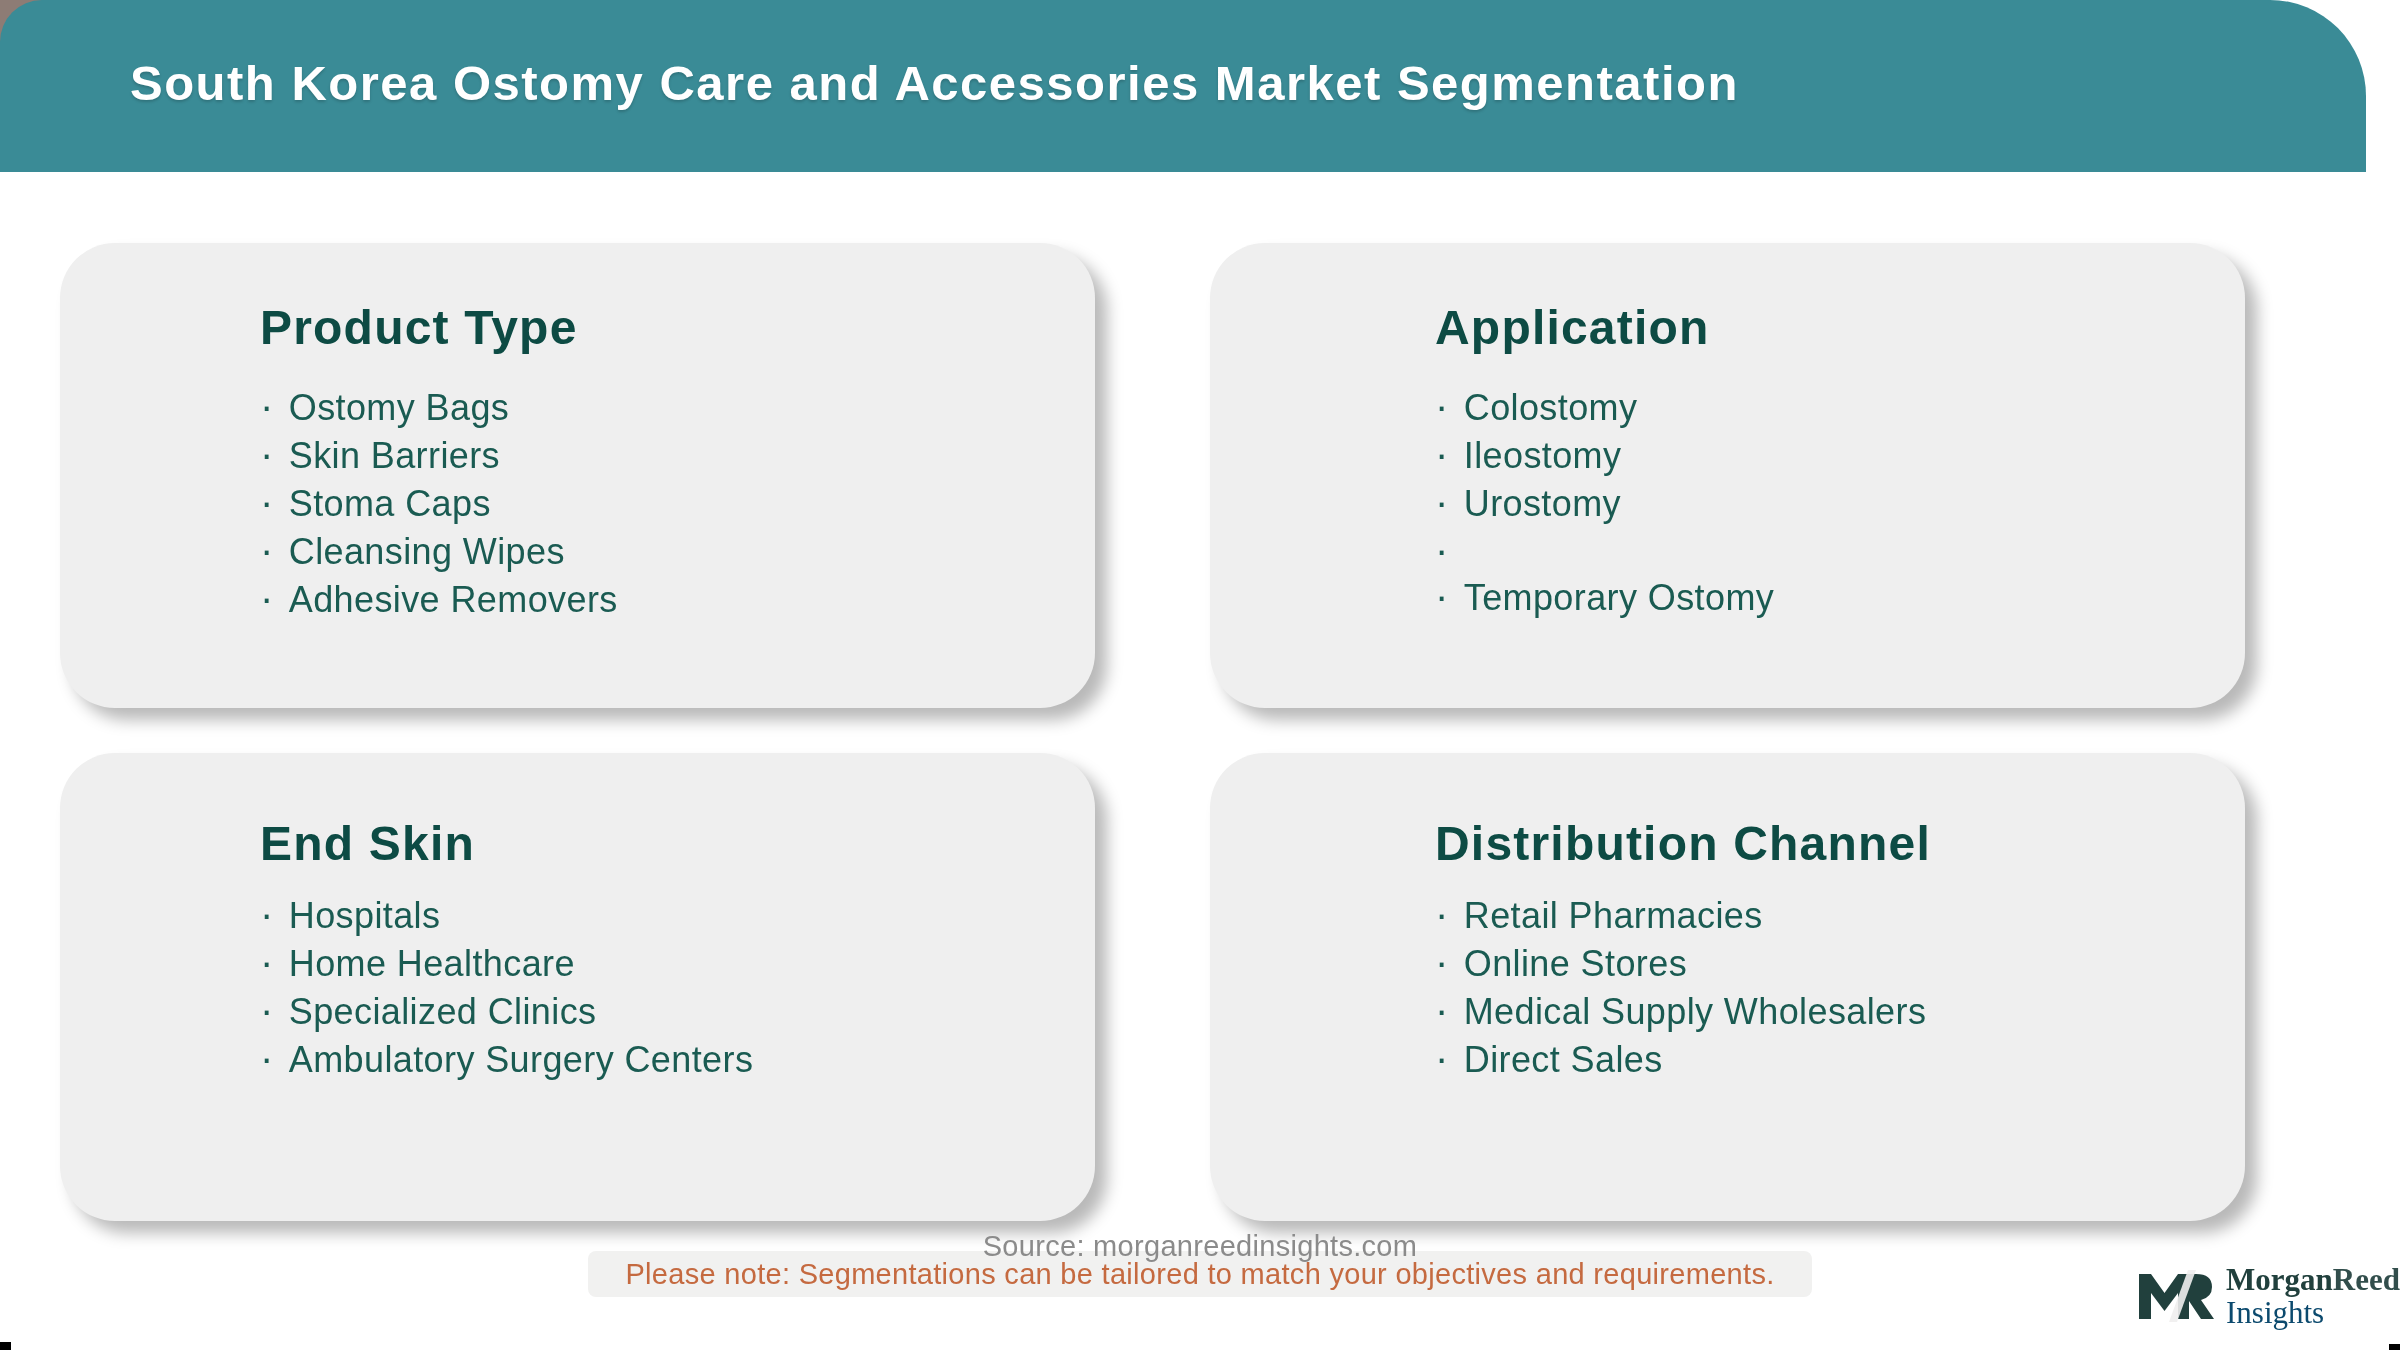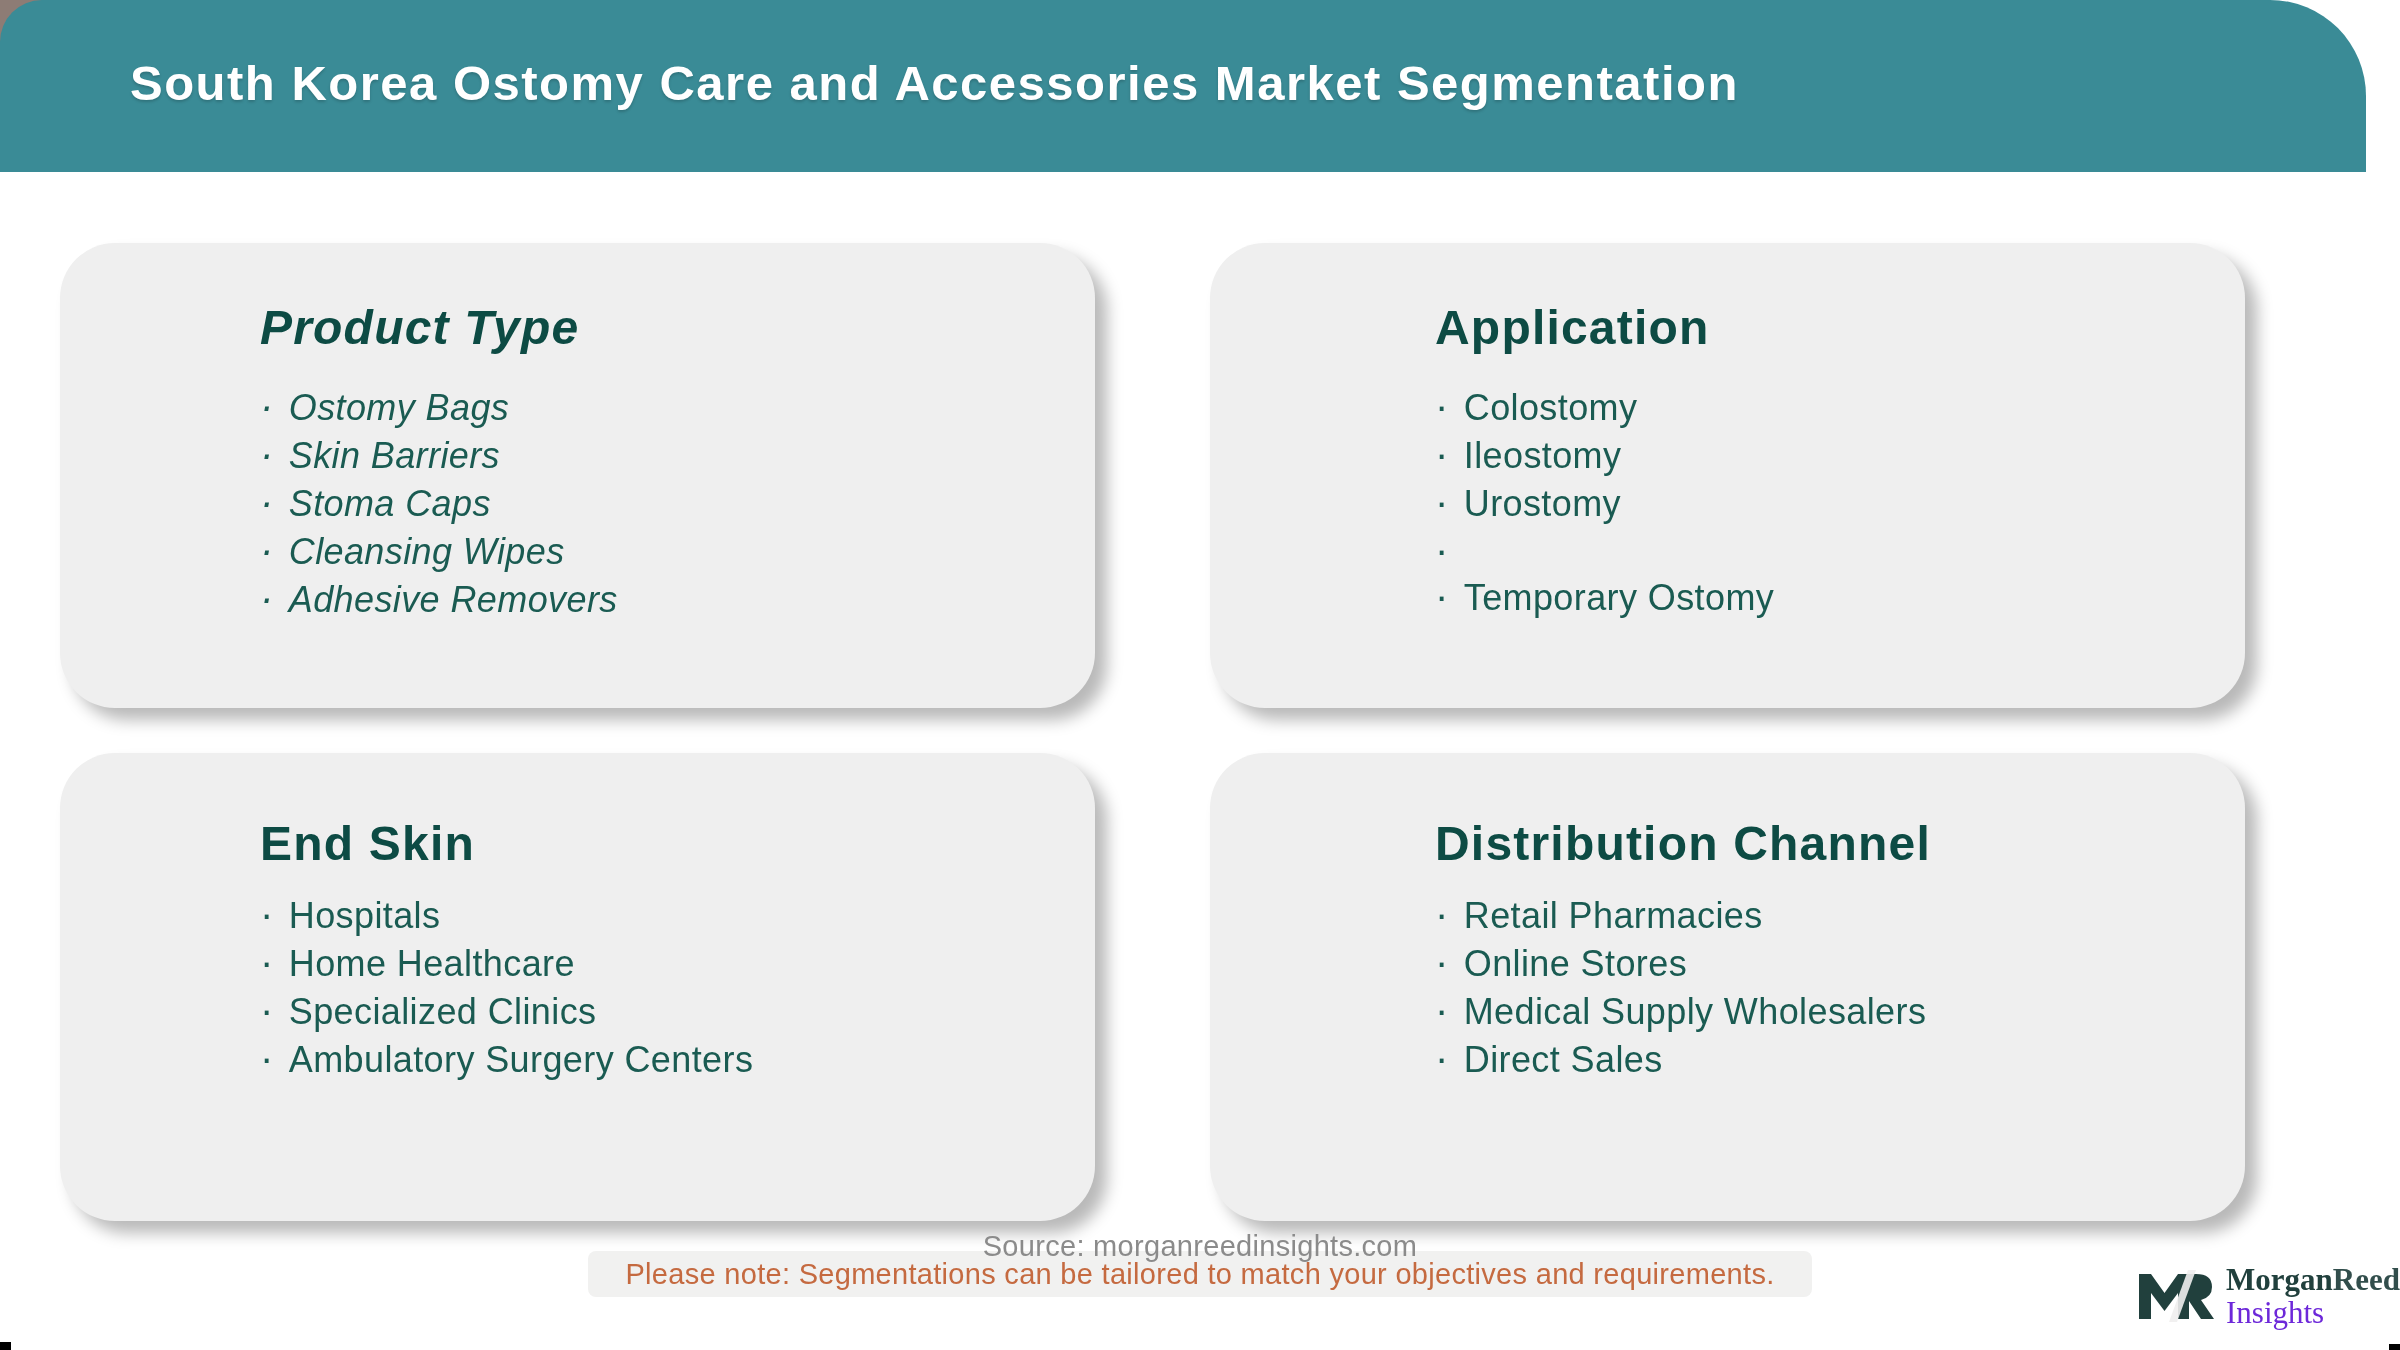--- a/index.html
+++ b/index.html
@@ -28,21 +28,21 @@
     text-shadow:0 2px 3px rgba(0,0,0,0.18);
     margin-top:20px;
   }
 
   
   .card{
     position:absolute;background:#efefef;border-radius:55px;
     box-shadow:12px 12px 16px rgba(0,0,0,0.28);
     box-sizing:border-box;z-index:1;
   }
-  .card.pos-tl{left:60px;  top:243px; width:1035px;height:465px;padding:60px 40px 0 200px;font-style:italic;}
+  .card.pos-tl{left:60px;  top:243px; width:1035px;height:465px;padding:60px 40px 0 200px;}
   .card.pos-tr{left:1210px;top:243px; width:1035px;height:465px;padding:60px 40px 0 225px;}
   .card.pos-bl{left:60px;  top:753px; width:1035px;height:468px;padding:66px 40px 0 200px;}
   .card.pos-br{left:1210px;top:753px; width:1035px;height:468px;padding:66px 40px 0 225px;}
 
   .card .card-title{
     color:#0d4b44;font-size:48px;font-weight:bold;letter-spacing:1.2px;
     line-height:1.05;margin:0;
   }
   .card ul{
     list-style:none;margin:0;padding:0;
@@ -78,21 +78,21 @@
   
   .logo{
     position:absolute;left:2136px;top:1264px;z-index:1;
     display:flex;align-items:center;
   }
   .logo .mark{width:80px;height:58px;flex:0 0 auto;}
   .logo .words{margin-left:10px;font-family:"Liberation Serif", serif;line-height:1;}
   .logo .line1{font-size:31px;color:#21403d;white-space:nowrap;}
   .logo .line1 .bold{font-weight:bold;}
   .logo .line1 .semi{font-weight:bold;opacity:0.92;}
-  .logo .line2{font-size:31px;color:#6d28d9;margin-top:2px;}
+  .logo .line2{font-size:31px;color:#0c4a6e;margin-top:2px;}
   .sr-data{position:absolute;width:1px;height:1px;overflow:hidden;clip:rect(0 0 0 0);white-space:nowrap;}
 
   
   .artifact{position:absolute;background:#000;z-index:2;}
   .artifact.bl{left:0;top:1342px;width:11px;height:8px;}
   .artifact.br{left:2389px;top:1344px;width:11px;height:6px;}
 </style>
 </head>
 <body>
 

